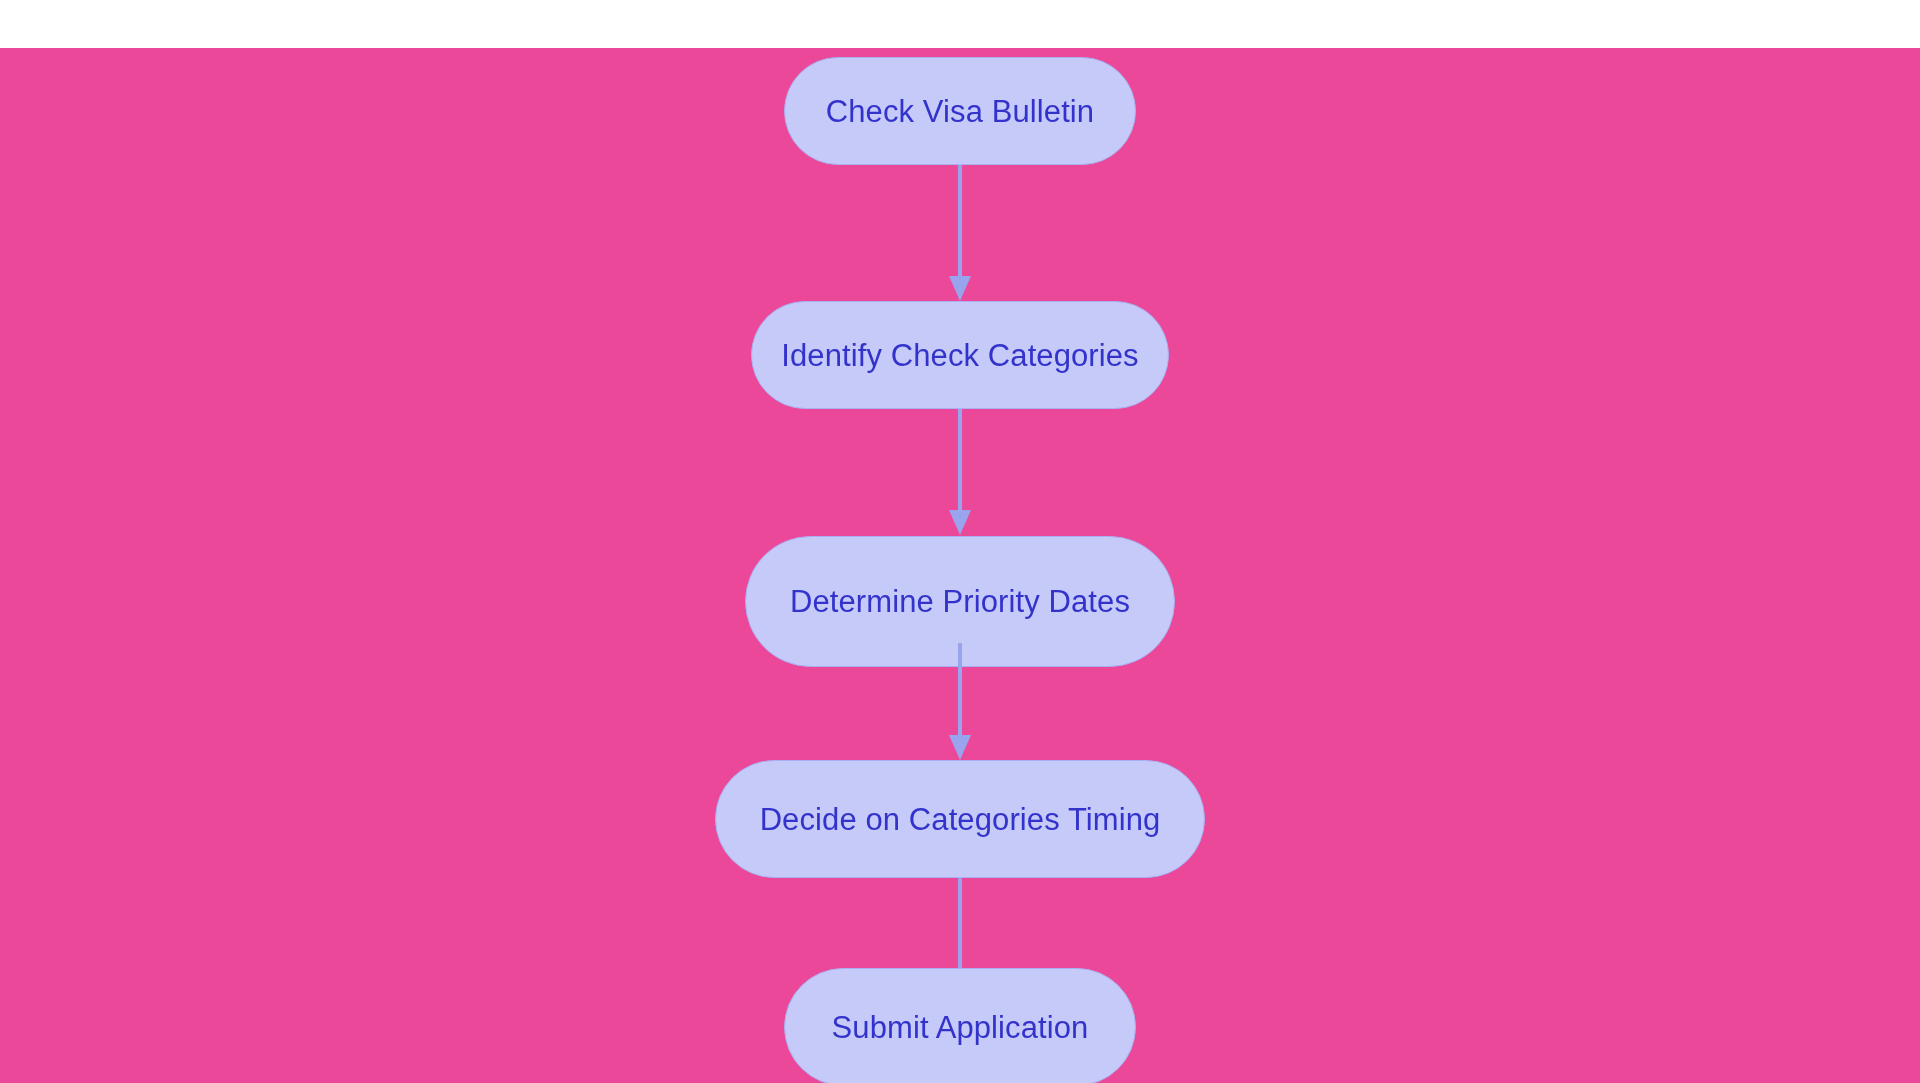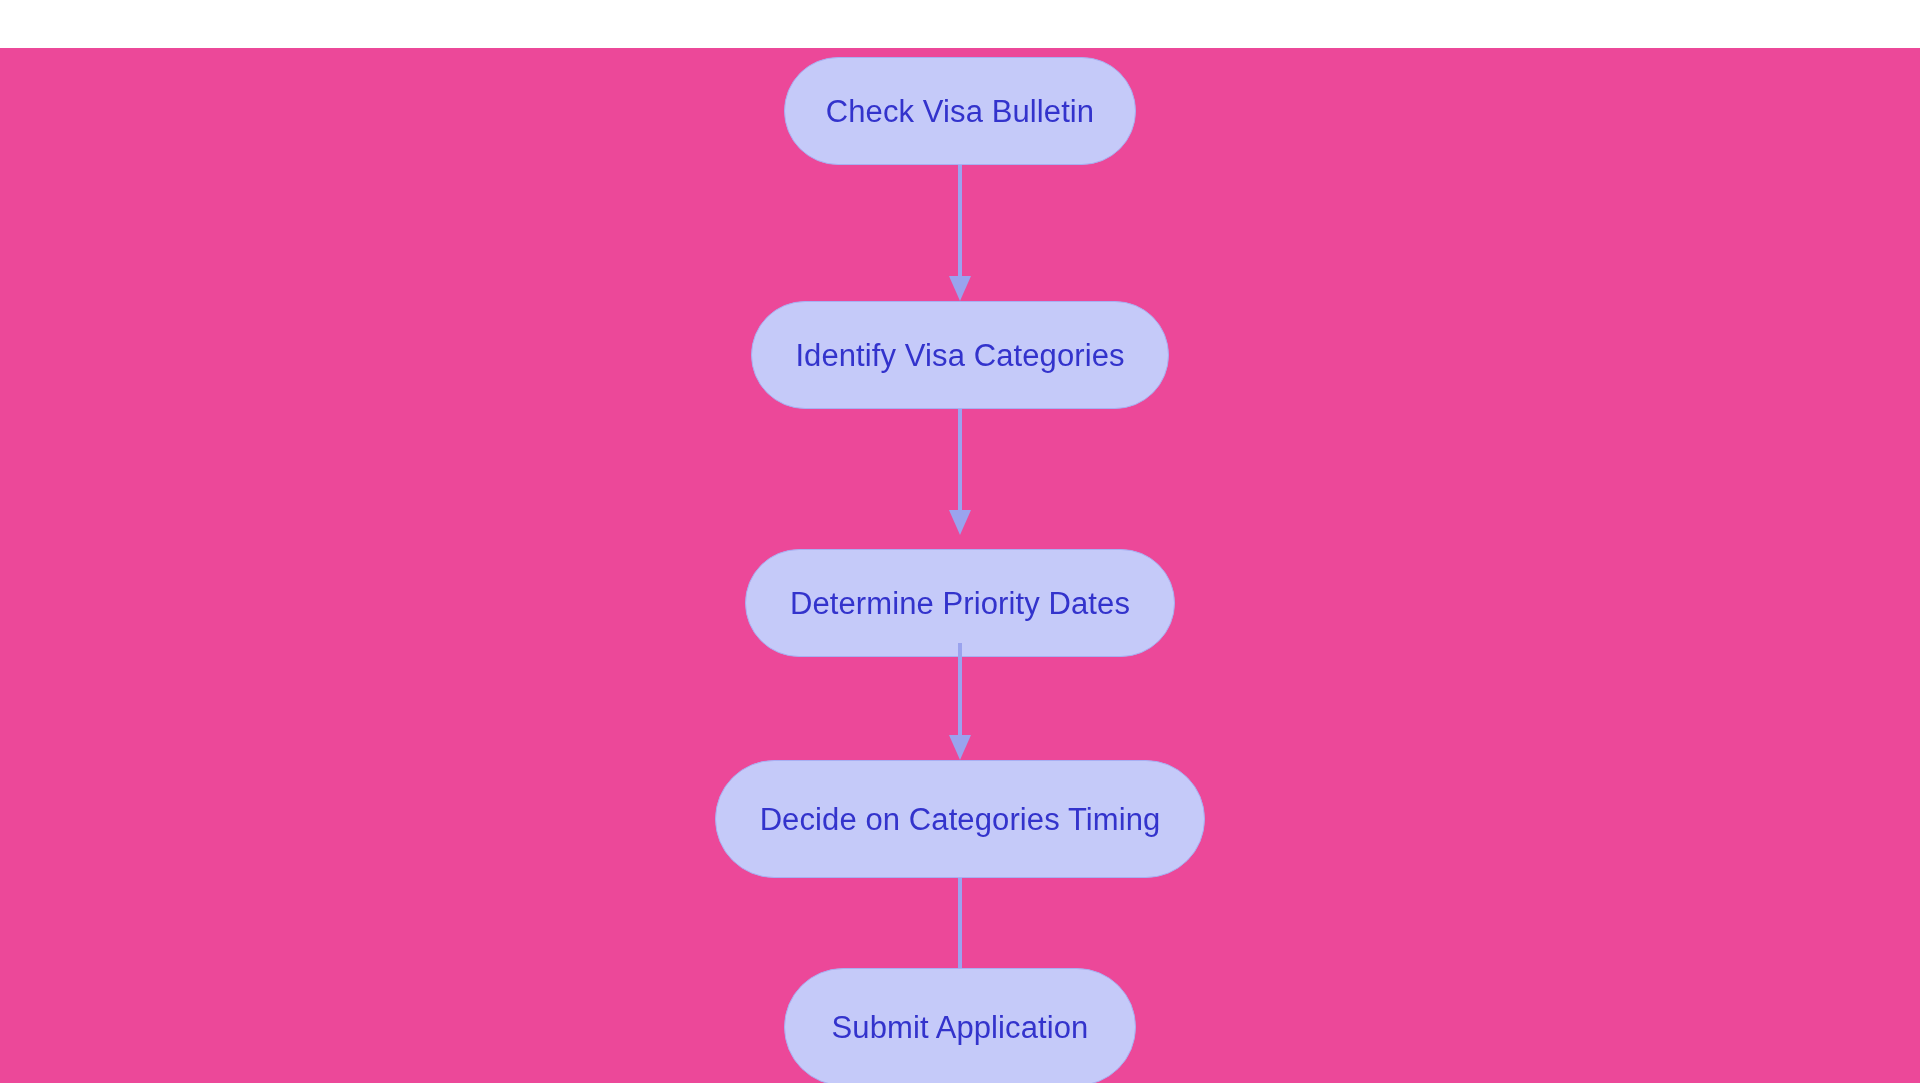--- a/index.html
+++ b/index.html
@@ -43,21 +43,21 @@
     font-size: 31px;
     font-weight: 400;
     letter-spacing: 0.1px;
     line-height: 1;
     display: block;
   }
 
   
   .node-1 { top: 9px;   width: 352px; height: 108px; }
   .node-2 { top: 253px; width: 418px; height: 108px; }
-  .node-3 { top: 501px; width: 430px; height: 108px; }
+  .node-3 { top: 488px; width: 430px; height: 131px; }
   .node-4 { top: 712px; width: 490px; height: 118px; }
   .node-5 { top: 920px; width: 352px; height: 118px; text-align: center; }
 
   
   .connector {
     position: absolute;
     left: 50%;
     transform: translateX(-50%);
     width: 30px;
   }
@@ -98,21 +98,21 @@
   <div class="node node-1">
     <span class="node-label">Check Visa Bulletin</span>
   </div>
 
   <div class="connector conn-1">
     <div class="stem"></div>
     <div class="head"></div>
   </div>
 
   <div class="node node-2">
-    <span class="node-label">Identify Visa Categories</span>
+    <span class="node-label">Identify Check Categories</span>
   </div>
 
   <div class="connector conn-2">
     <div class="stem"></div>
     <div class="head"></div>
   </div>
 
   <div class="node node-3">
     <span class="node-label">Determine Priority Dates</span>
   </div>

